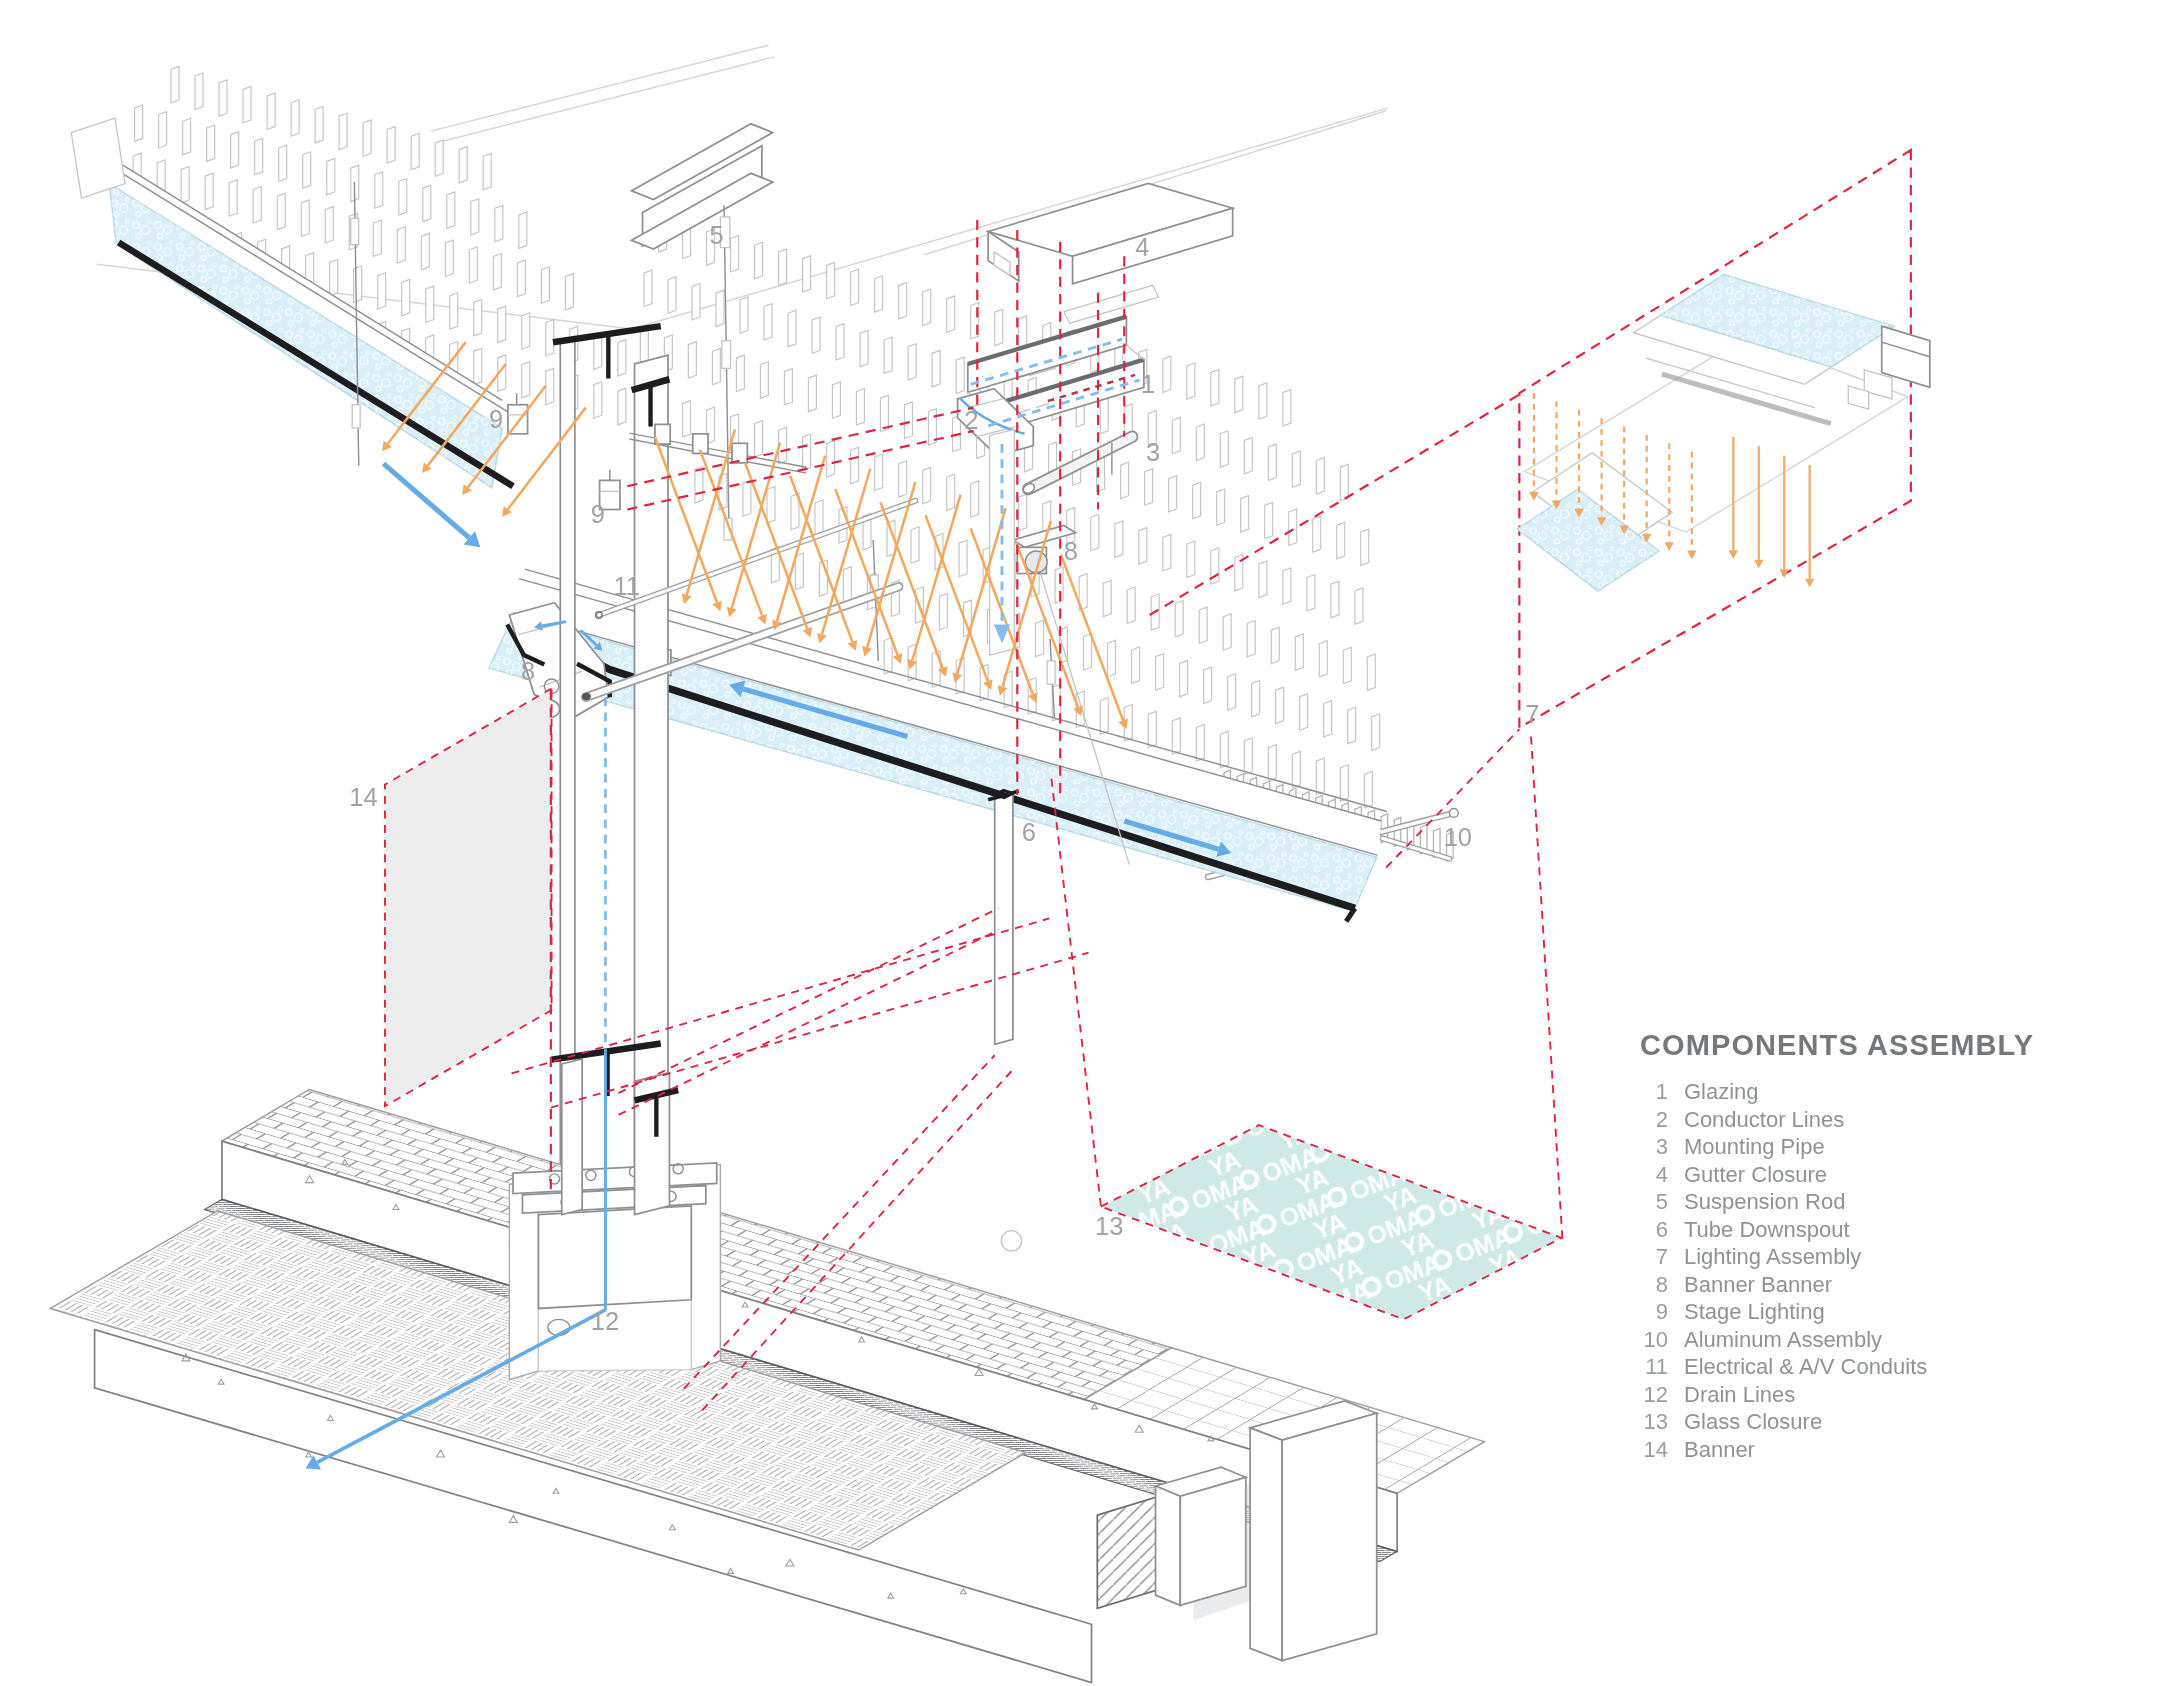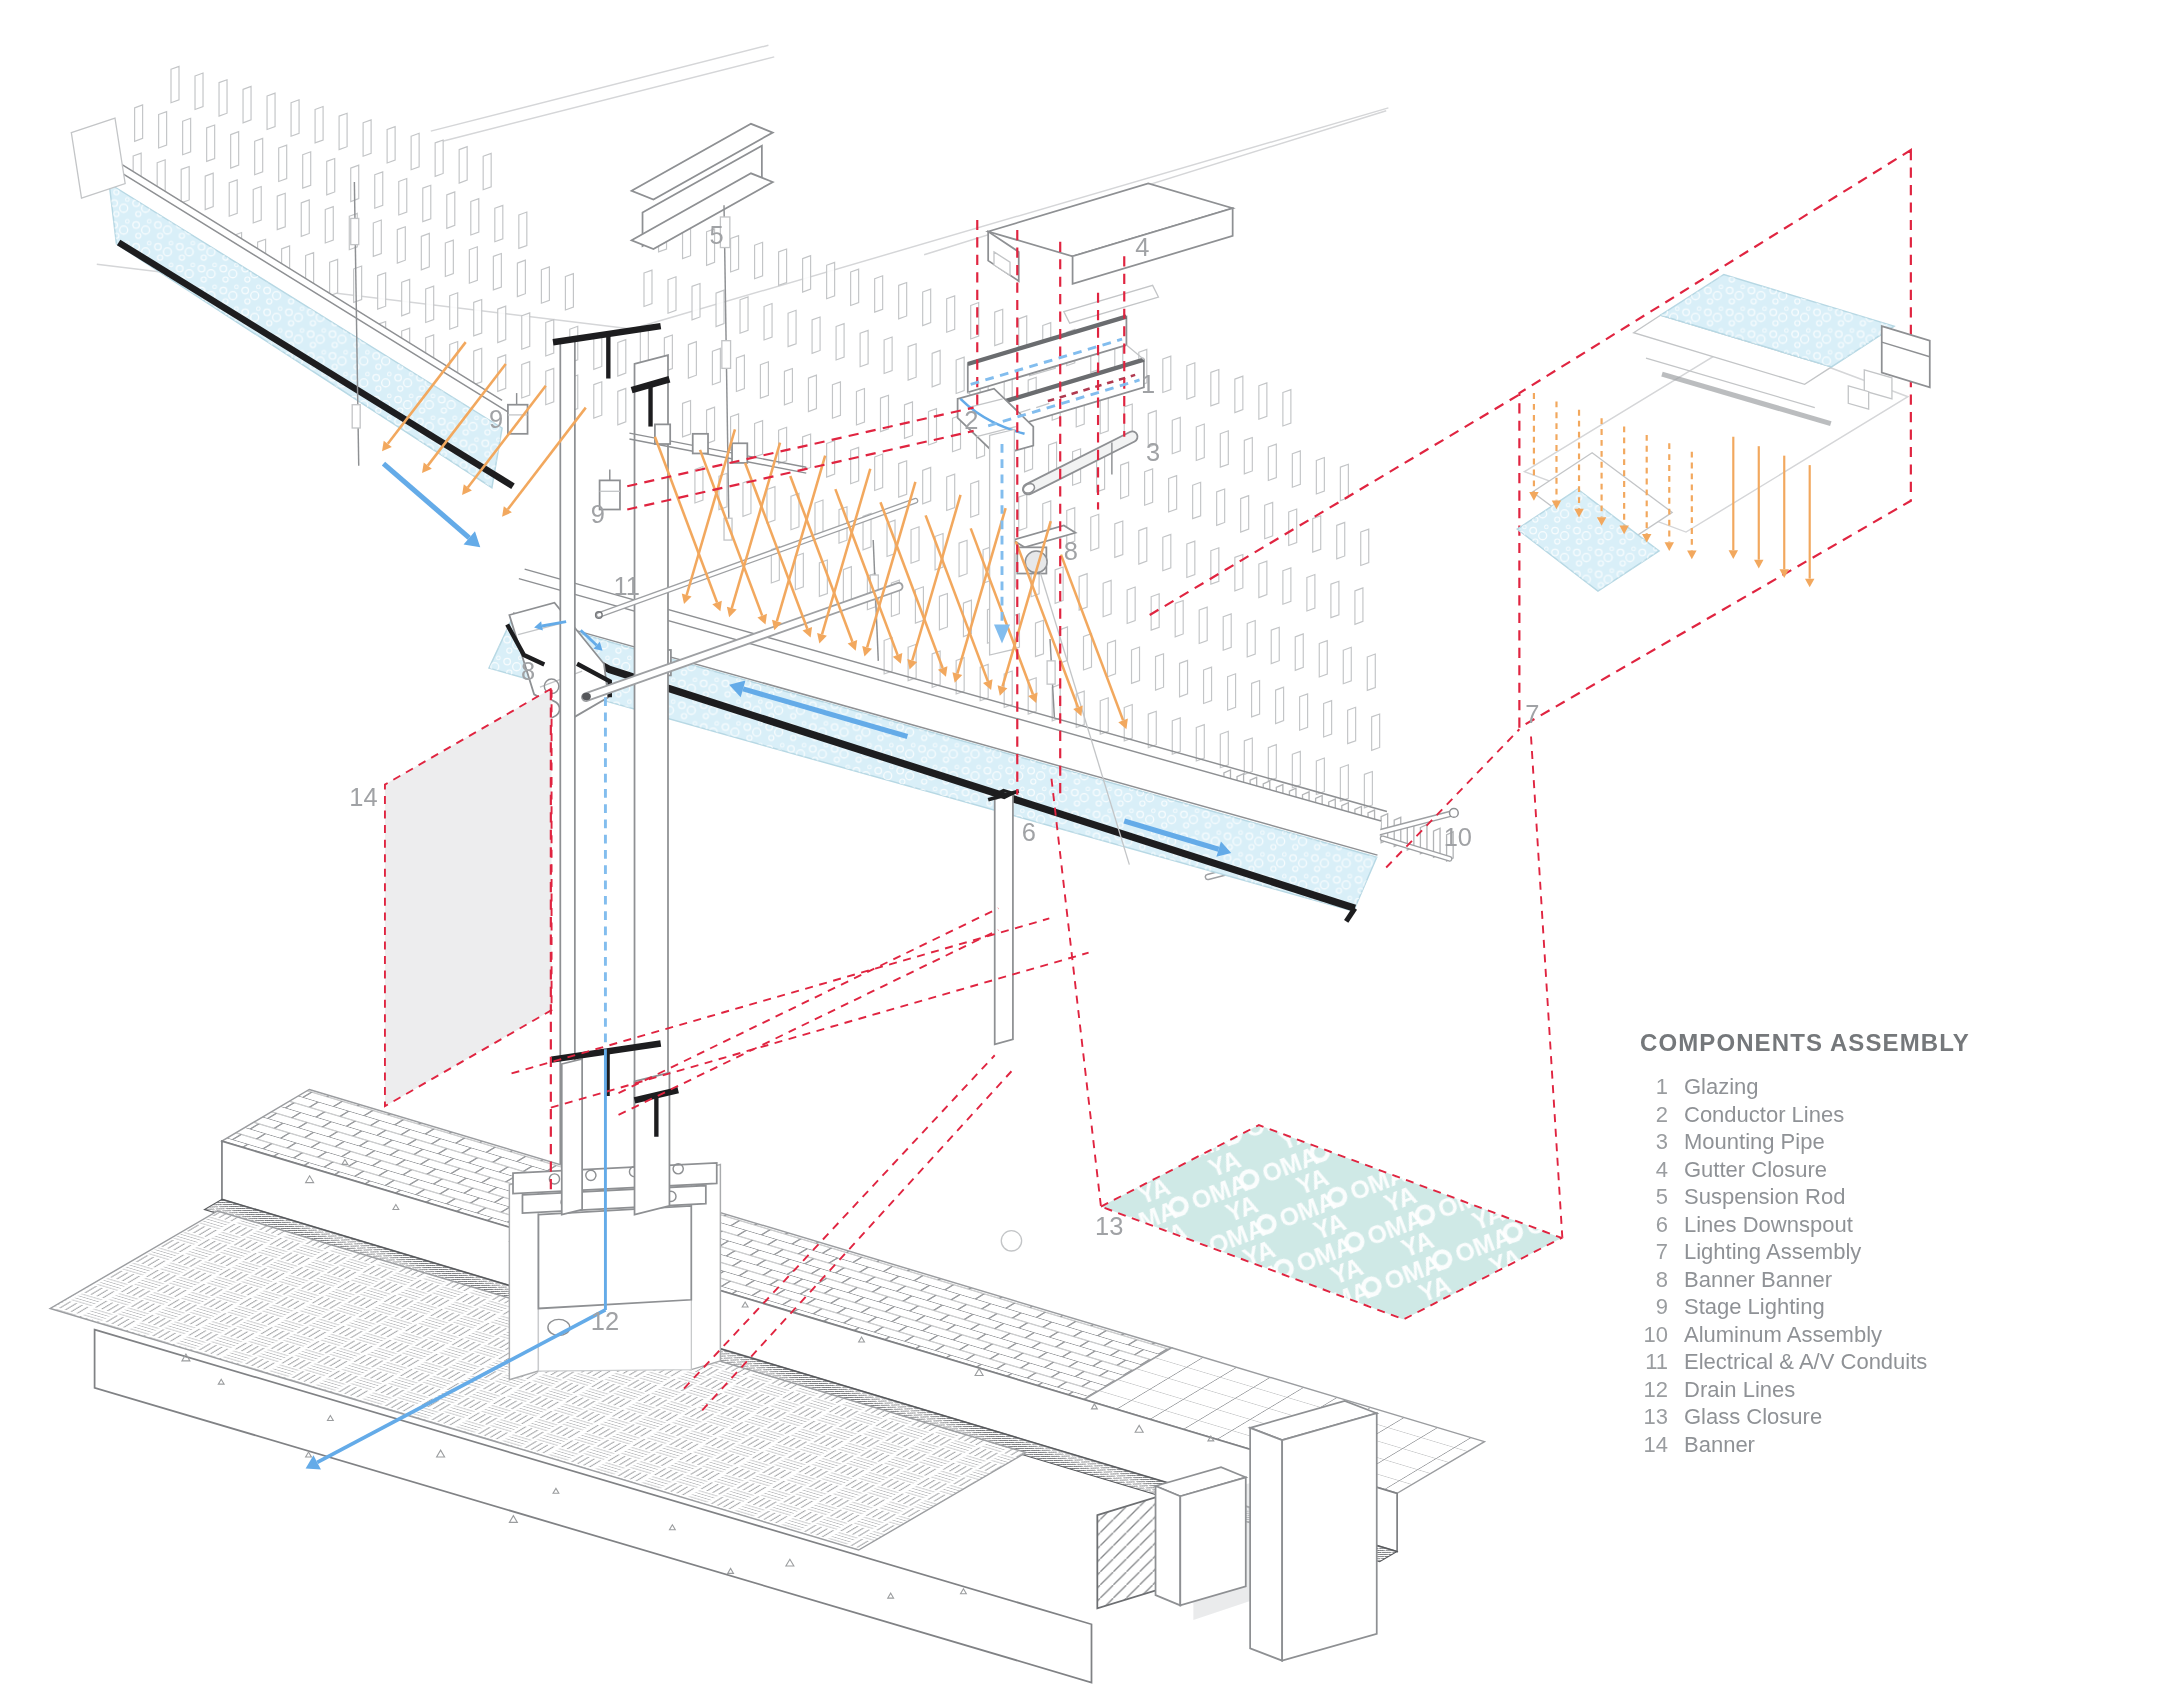--- a/index.html
+++ b/index.html
@@ -19,21 +19,21 @@
   .ln{stroke:var(--lineM);fill:none;stroke-width:2;}
   .lnl{stroke:var(--lineL);fill:none;stroke-width:1.8;}
   .lnf{stroke:#d5d6d8;fill:none;stroke-width:2;}
   .blk{stroke:#1d1d1f;fill:none;}
   .redD{stroke:var(--red);fill:none;stroke-width:3;stroke-dasharray:14 10;}
   .redD2{stroke:var(--red);fill:none;stroke-width:2.6;stroke-dasharray:11 9;}
   .bluD{stroke:var(--blue2);fill:none;stroke-width:4;stroke-dasharray:12 9;}
   .callout{fill:var(--label);font-size:35px;font-family:"Liberation Sans",sans-serif;}
   .tri{stroke:#9b9d9f;fill:none;stroke-width:1.5;}
   .legend{position:absolute;left:1640px;top:1029px;color:var(--legendText);}
-  .legend-title{font-size:24px;font-weight:700;letter-spacing:1.1px;color:var(--legendTitle);margin-bottom:16px;}
+  .legend-title{font-size:29px;font-weight:700;letter-spacing:1.1px;color:var(--legendTitle);margin-bottom:16px;}
   .legend-row{display:flex;font-size:22px;line-height:27.5px;}
   .legend-num{width:28px;text-align:right;margin-right:16px;color:#9a9da0;flex:none;}
   .legend-label{color:var(--legendText);}
 </style>
 </head>
 <body>
 
 <div id="stage">
 <svg id="dwg" width="2183" height="1687" viewBox="0 0 3000 2318">
   <defs>
@@ -765,21 +765,21 @@
         <div class="legend-row">
           <span class="legend-num">4</span>
           <span class="legend-label">Gutter Closure</span>
         </div>
         <div class="legend-row">
           <span class="legend-num">5</span>
           <span class="legend-label">Suspension Rod</span>
         </div>
         <div class="legend-row">
           <span class="legend-num">6</span>
-          <span class="legend-label">Lines Downspout</span>
+          <span class="legend-label">Tube Downspout</span>
         </div>
         <div class="legend-row">
           <span class="legend-num">7</span>
           <span class="legend-label">Lighting Assembly</span>
         </div>
         <div class="legend-row">
           <span class="legend-num">8</span>
           <span class="legend-label">Banner Banner</span>
         </div>
         <div class="legend-row">

